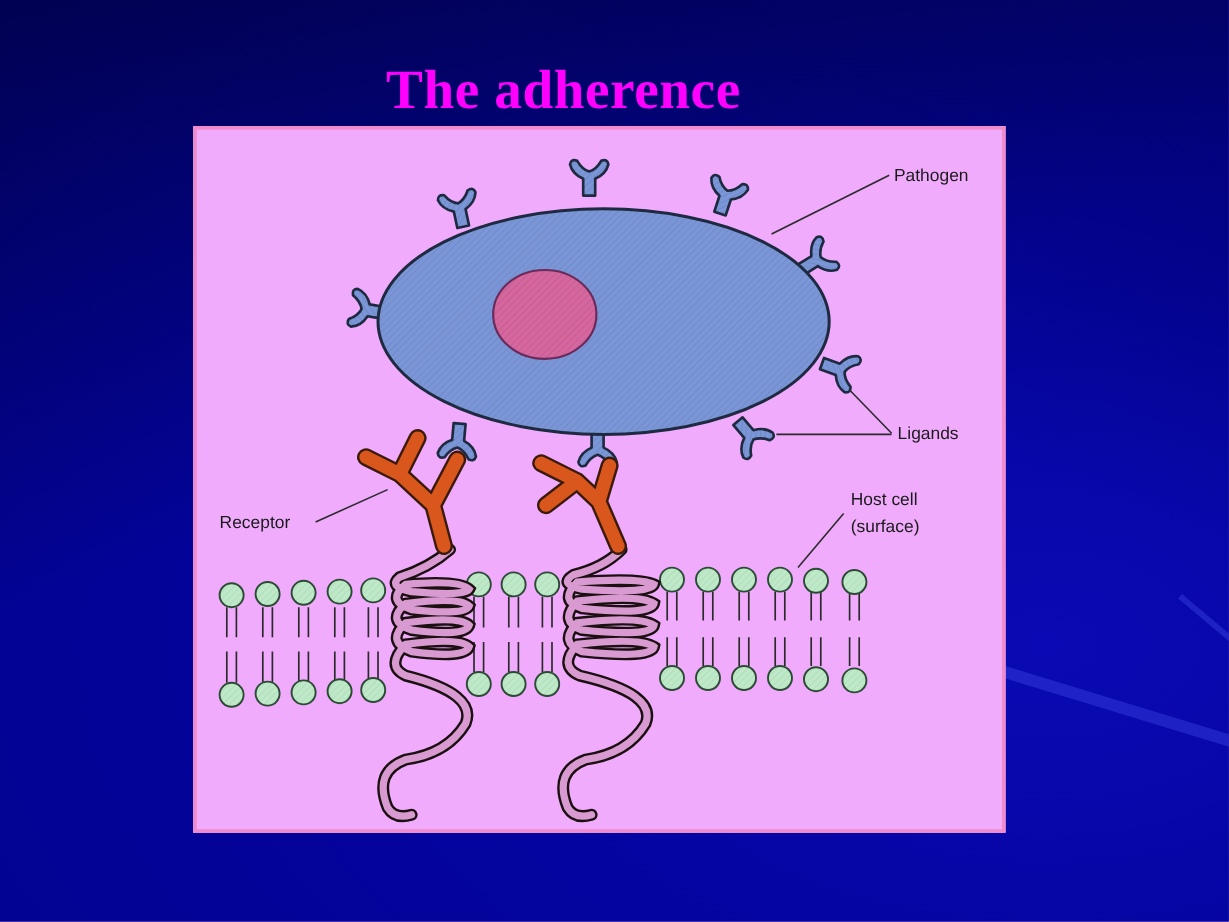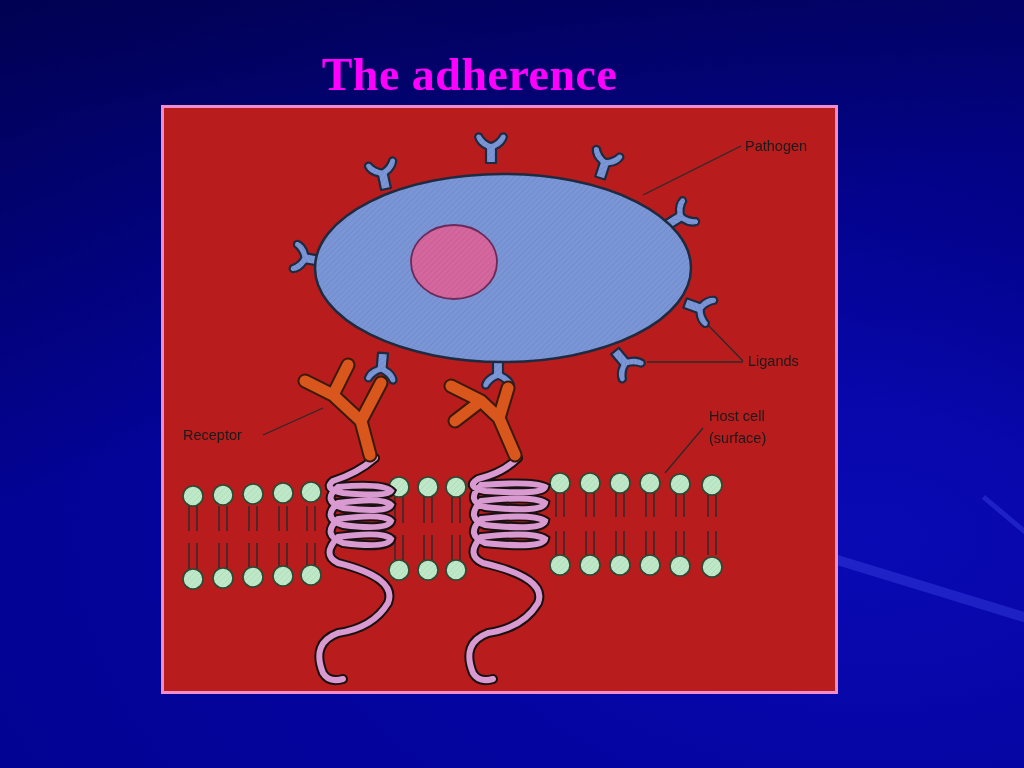--- a/index.html
+++ b/index.html
@@ -19,21 +19,21 @@
     position: absolute; height: 10px; background: rgba(90,100,255,0.28);
     transform-origin: 0 0;
   }
   .title {
     position: absolute; left: 0; width: 939px; top: 48px; text-align: center;
     font-family: "Liberation Serif", serif; font-weight: bold;
     font-size: 46px; color: #ff00ff; letter-spacing: 0.5px;
   }
   .frame {
     position: absolute; left: 161px; top: 105px; width: 671px; height: 583px;
-    border: 3px solid #f08ccc; background: #b91c1c;
+    border: 3px solid #f08ccc; background: #f0abfc;
   }
   .frame svg { position: absolute; left: -161px; top: -105px; }
   .lbl {
     font-family: "Liberation Sans", sans-serif; font-size: 14.5px; fill: #1a1a1a;
   }
 </style>
 </head>
 <body>
 
 <div class="bg"></div>

